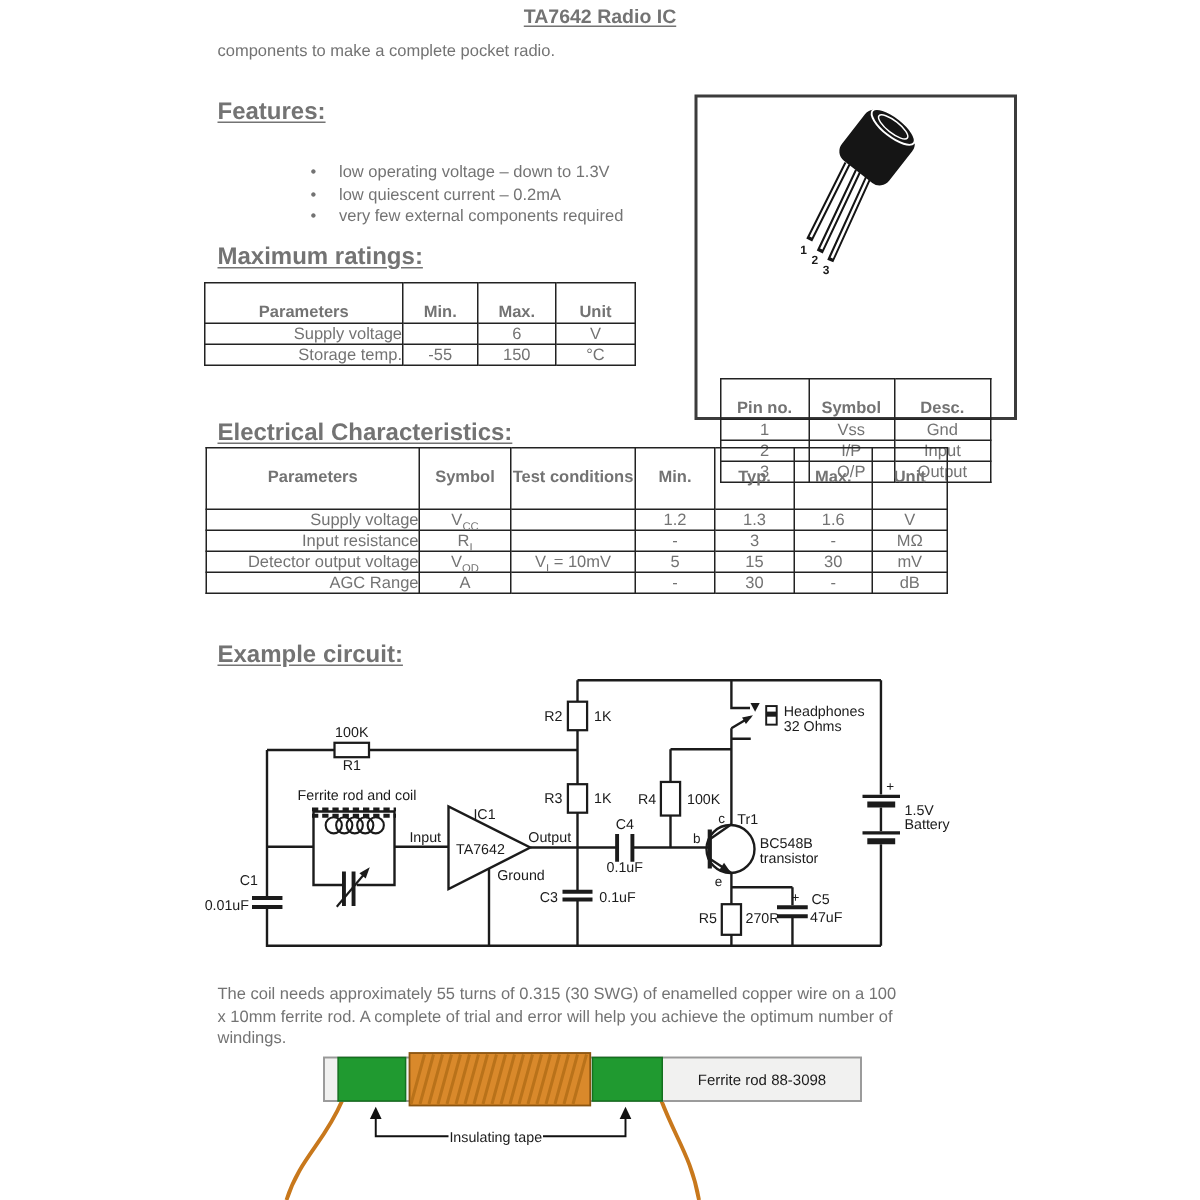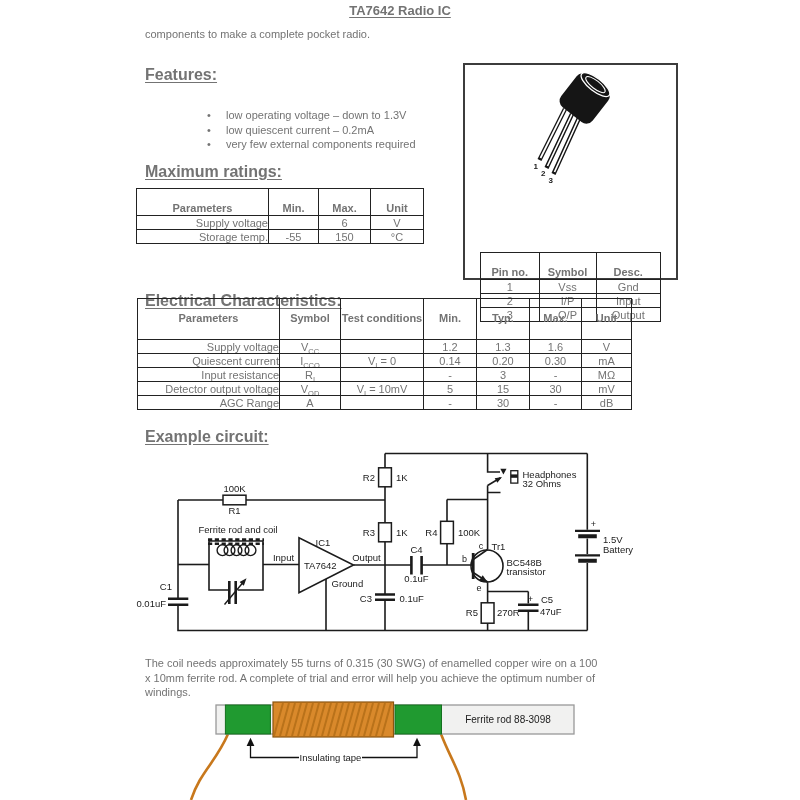--- a/index.html
+++ b/index.html
@@ -110,21 +110,21 @@
       </tr>
       <tr>
         <td>3</td>
         <td>O/P</td>
         <td>Output</td>
       </tr>
     </tbody>
       </table>
   </div>
 
-  <div class="abs h-sec" style="left:145px;top:292px;">Electrical Characteristics:</div>
+  <div class="abs h-sec" style="left:145px;top:280px;">Electrical Characteristics:</div>
   <table id="ec-table" class="dt abs" style="left:137px;top:298px;width:494px;">
     <colgroup>
         <col style="width:142px">
         <col style="width:61px">
         <col style="width:83px">
         <col style="width:53px">
         <col style="width:53px">
         <col style="width:52px">
         <col style="width:50px">
       </colgroup>
@@ -139,29 +139,20 @@
       <td>Unit</td>
     </tr>
     <tr>
       <td class="l">Supply voltage</td>
       <td><span>V</span><sub>CC</sub></td>
       <td><span></span><sub></sub><span></span></td>
       <td>1.2</td>
       <td>1.3</td>
       <td>1.6</td>
       <td>V</td>
-    </tr>
-    <tr>
-      <td class="l">Quiescent current</td>
-      <td><span>I</span><sub>CCQ</sub></td>
-      <td><span>V</span><sub>I</sub><span> = 0</span></td>
-      <td>0.14</td>
-      <td>0.20</td>
-      <td>0.30</td>
-      <td>mA</td>
     </tr>
     <tr>
       <td class="l">Input resistance</td>
       <td><span>R</span><sub>I</sub></td>
       <td><span></span><sub></sub><span></span></td>
       <td>-</td>
       <td>3</td>
       <td>-</td>
       <td>MΩ</td>
     </tr>

